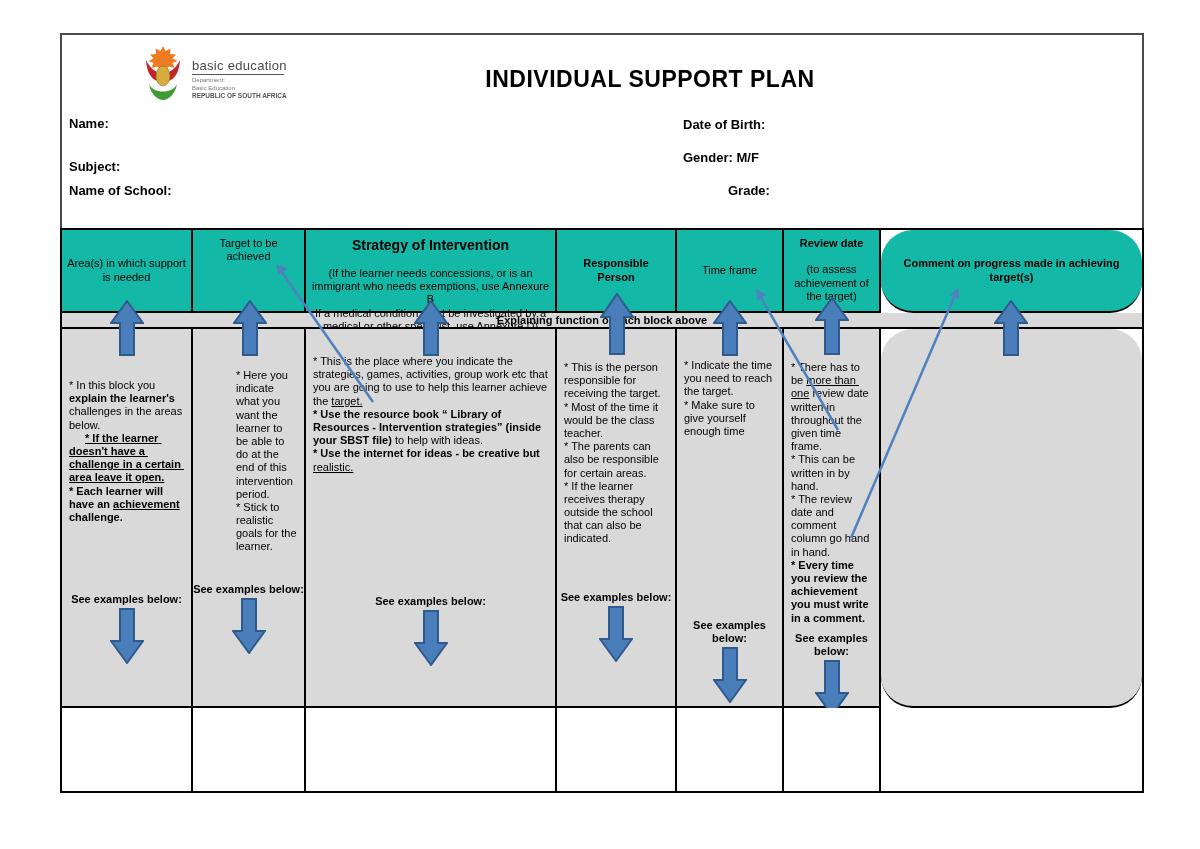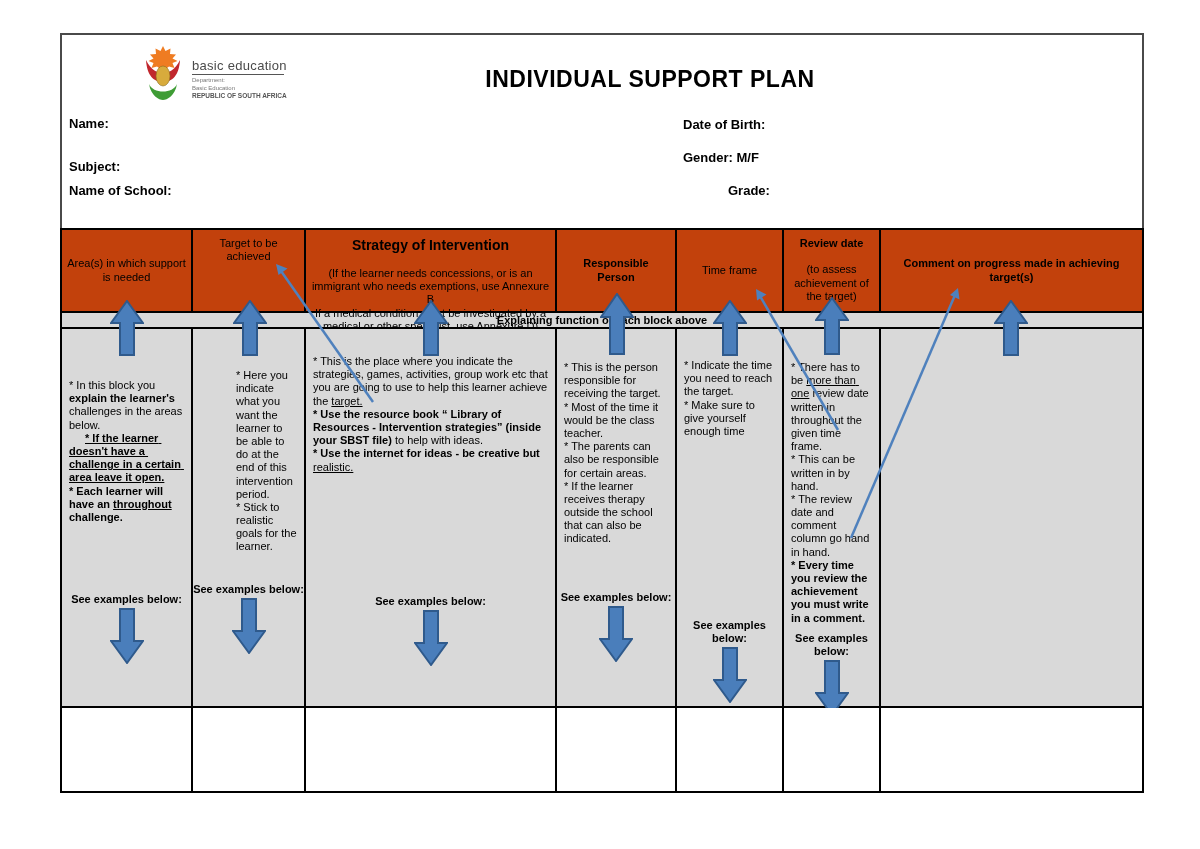--- a/index.html
+++ b/index.html
@@ -20,22 +20,22 @@
     font-size:23px;font-weight:bold;letter-spacing:.5px;}
   .field{position:absolute;font-size:13px;font-weight:bold;}
   .f-name{left:69px;top:116px;} .f-subject{left:69px;top:159px;} .f-school{left:69px;top:183px;}
   .f-dob{left:683px;top:117px;} .f-gender{left:683px;top:150px;} .f-grade{left:728px;top:183px;}
   
   .isp-table{position:absolute;left:60px;top:228px;width:1084px;box-sizing:border-box;
     border:2px solid #000;display:grid;
     grid-template-columns:131px 113px 251px 120px 107px 97px 261px;
     grid-template-rows:83px 16px 379px 83px;}
   .cell{box-sizing:border-box;border-right:2px solid #000;position:relative;}
-  .cell.last{border-right:none;}
-  .hcell{border-bottom:2px solid #000;background:#c2410c;display:flex;flex-direction:column;
+  .cell.last{border-right:none;border-radius:32px;}
+  .hcell{border-bottom:2px solid #000;background:#14b8a6;display:flex;flex-direction:column;
     align-items:center;text-align:center;font-size:11px;line-height:1.2;padding:16px 5px;}
   .hc-center{justify-content:center;}
   .hc-top{justify-content:flex-start;padding-top:7px;}
   .band{grid-column:1 / -1;background:var(--cell_gray,#d9d9d9);border-bottom:2px solid #000;
     box-sizing:border-box;display:flex;align-items:center;justify-content:center;
     font-size:11px;font-weight:bold;}
   .bcell{background:var(--cell_gray,#d9d9d9);border-bottom:2px solid #000;
     font-size:11px;line-height:1.2;padding:6px 7px;overflow:visible;}
   .bc0{padding-top:50px;} .bc1{padding-top:40px;padding-left:43px;} .bc2{padding-top:26px;}
   .bc3{padding-top:32px;} .bc4{padding-top:30px;} .bc5{padding-top:32px;}
@@ -95,21 +95,21 @@
   <div class="cell hcell hc-center rich"><span>Time frame</span></div>
   <div class="cell hcell hc-top rich"><span style="font-weight: bold;">Review date</span><span>
 (to assess achievement of the target)</span></div>
   <div class="cell hcell hc-center rich last"><span style="font-weight: bold;">Comment on progress made in achieving target(s)</span></div>
 
   <div class="band">Explaining function of each block above</div>
 
   <div class="cell bcell bc0">
     <div class="rich"><span>* In this block you </span><span style="font-weight: bold;">explain the learner's</span><span> challenges in the areas below.
 </span><span style="font-weight: bold; text-decoration: underline; margin-left: 16px;">* If the learner doesn't have a challenge in a certain area leave it open.</span><span style="font-weight: bold;">
-* Each learner will have an </span><span style="font-weight: bold; text-decoration: underline;">throughout</span><span style="font-weight: bold;"> challenge.</span></div>
+* Each learner will have an </span><span style="font-weight: bold; text-decoration: underline;">achievement</span><span style="font-weight: bold;"> challenge.</span></div>
     <div class="examples ex0">
       <div class="ex-label">See examples below:</div>
       <svg class="blockarrow" width="34" height="56" viewBox="0 0 34 56">
           <polygon points="17,55 1,33 10,33 10,1 24,1 24,33 33,33"></polygon>
         </svg>
     </div>
   </div>
   <div class="cell bcell bc1">
     <div class="rich"><span>* Here you indicate what you want the learner to be able to do at the end of this intervention period.
 * Stick to realistic goals for the learner.</span></div>

